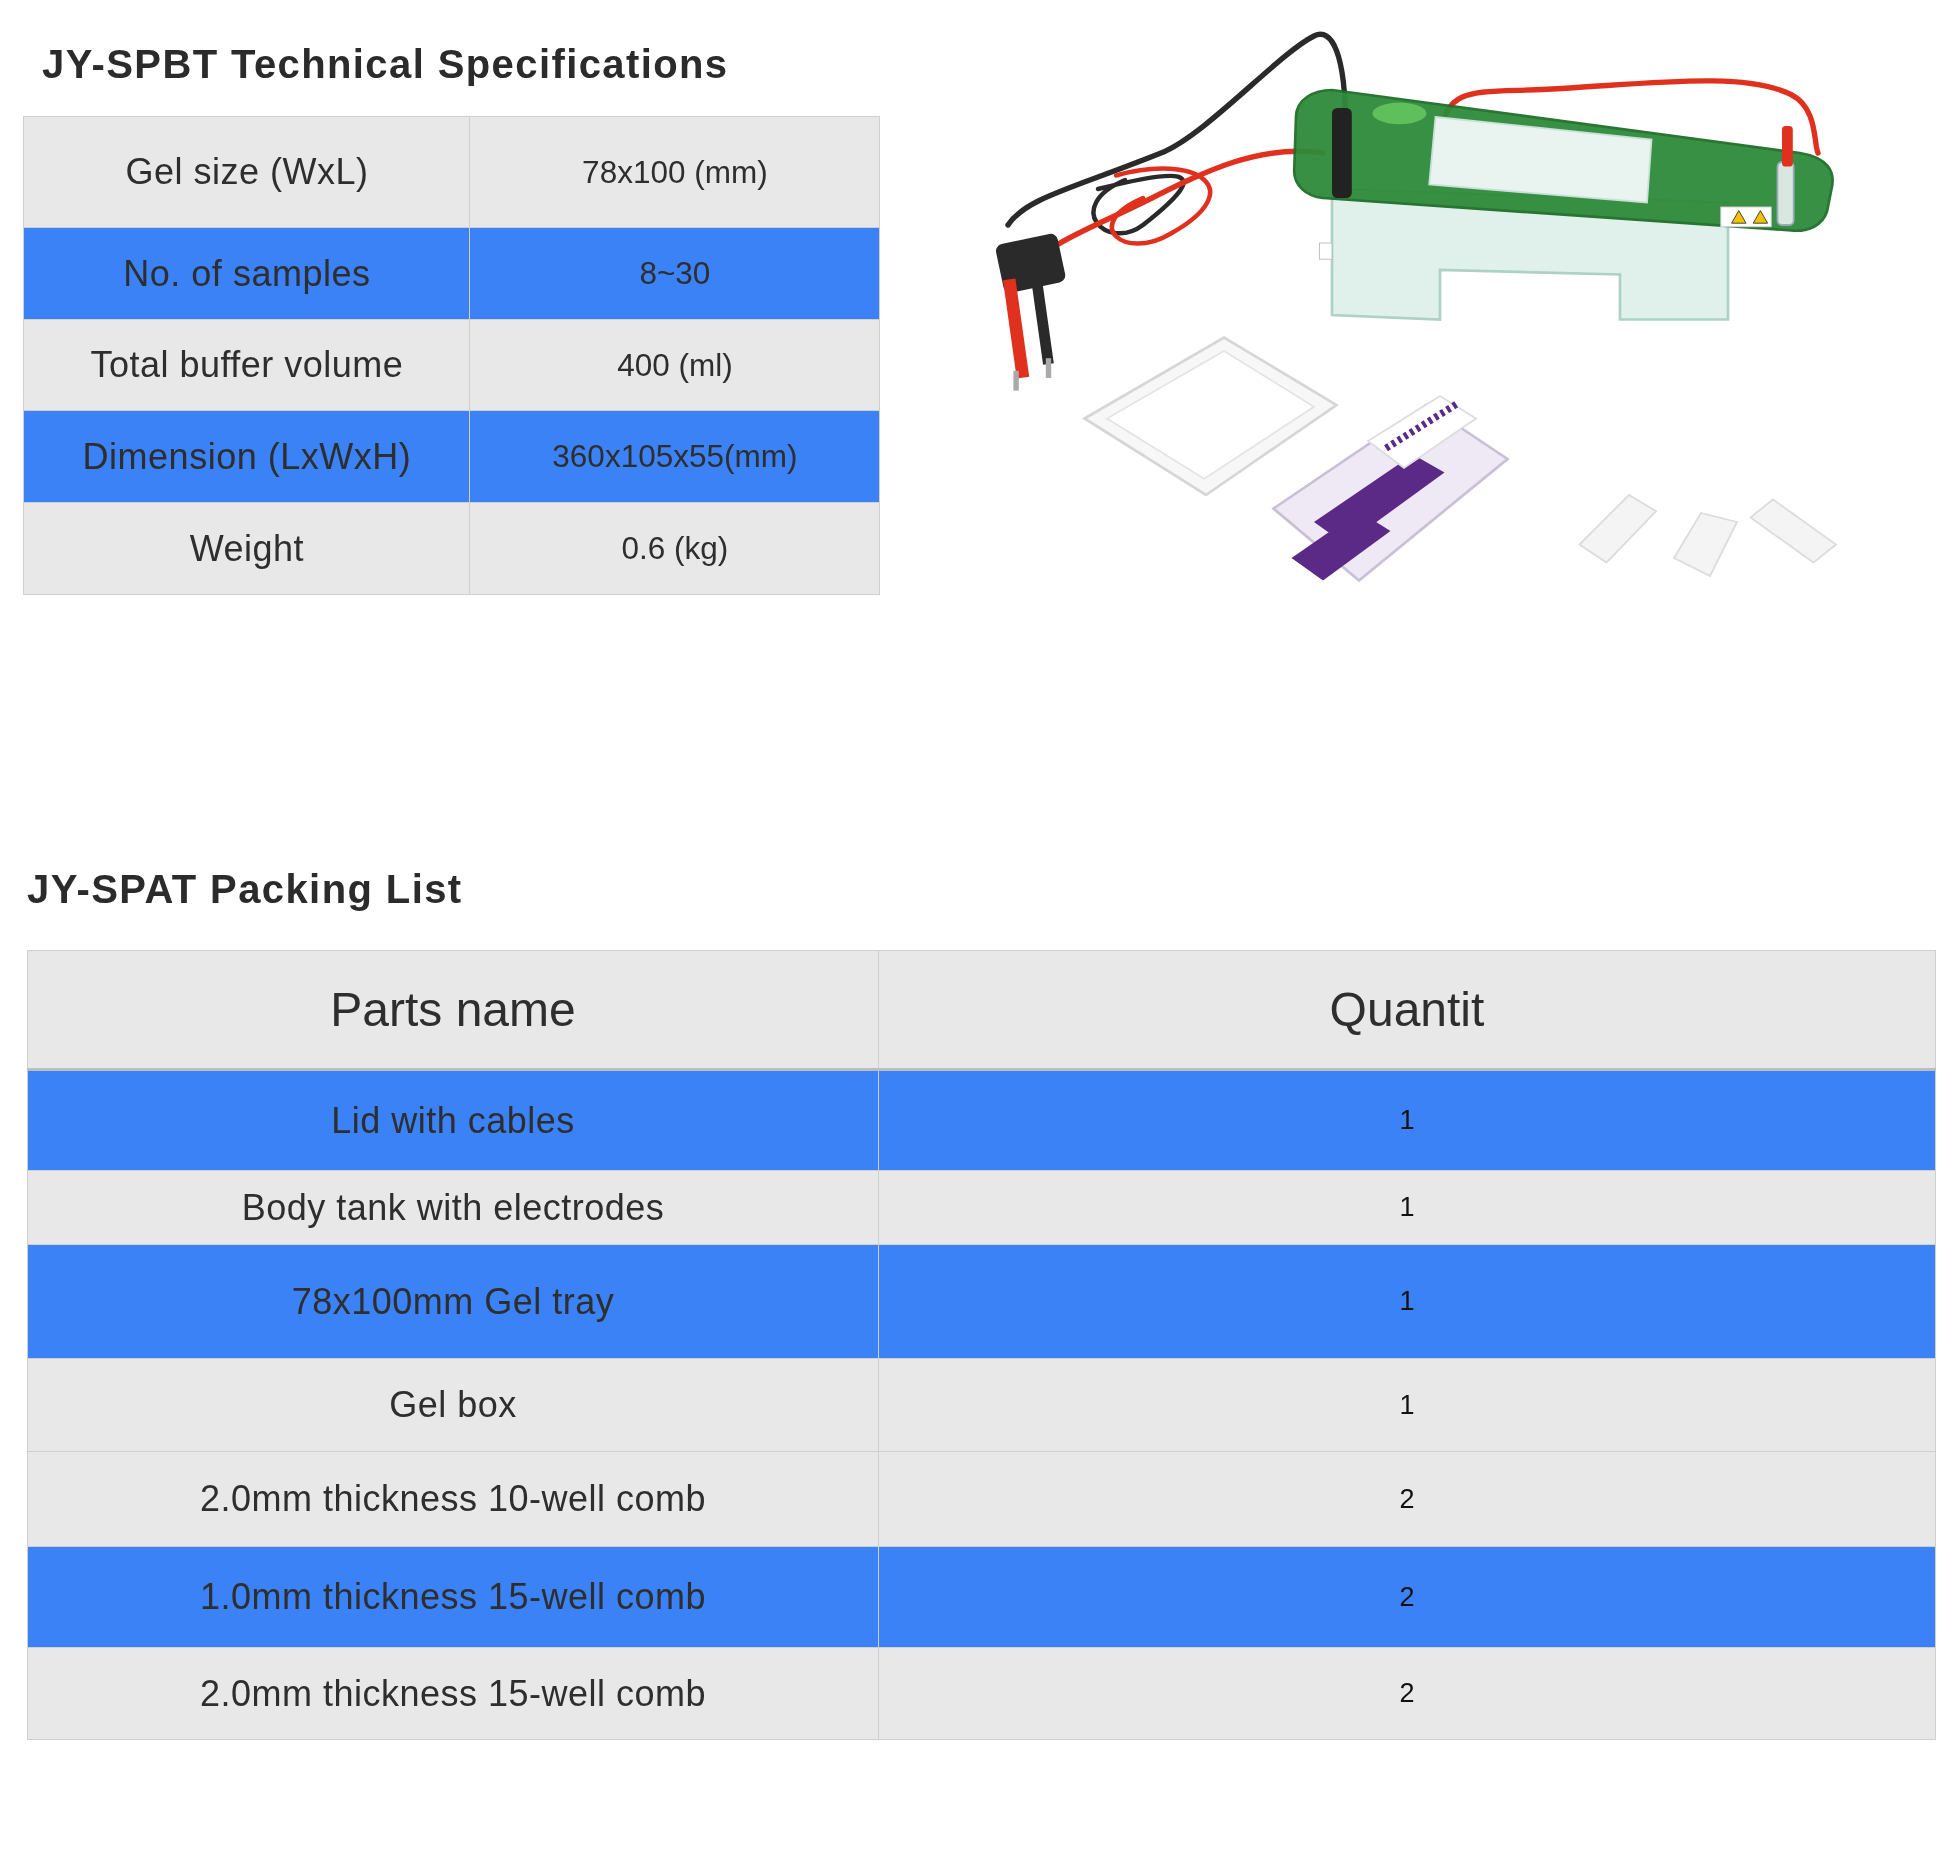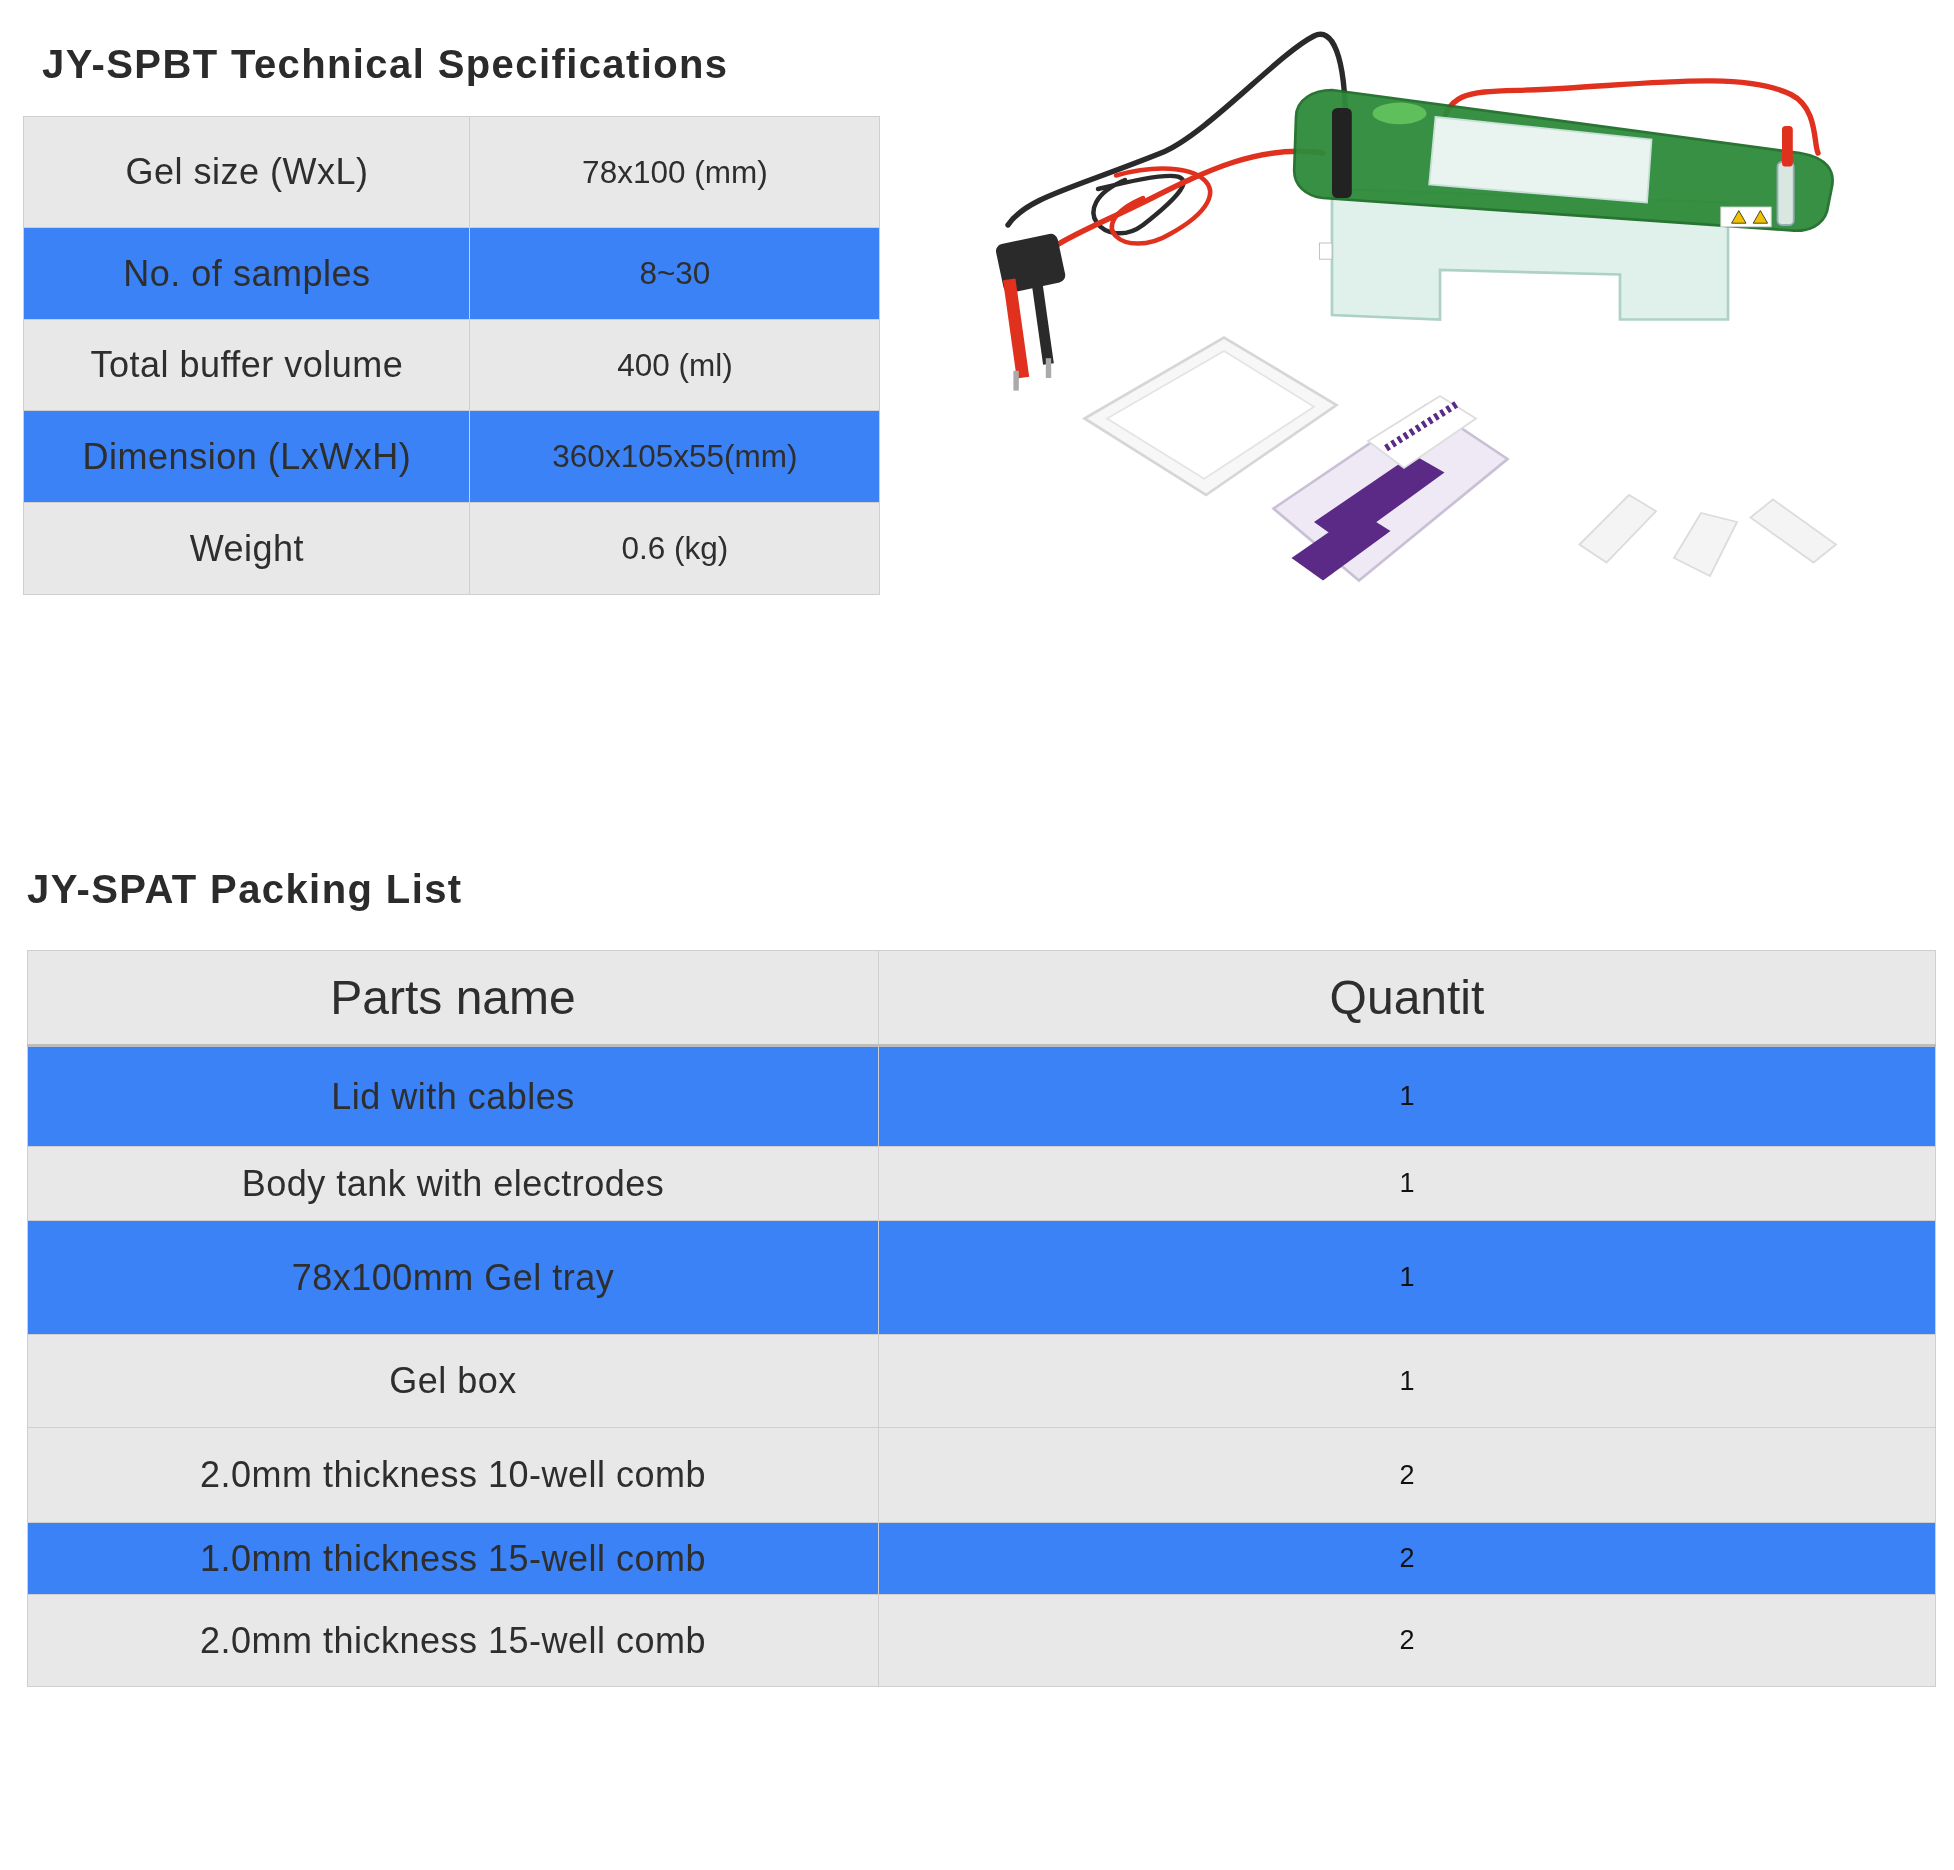--- a/index.html
+++ b/index.html
@@ -4,21 +4,21 @@
   <style>
     html, body { margin: 0; padding: 0; background: #ffffff; }
     body { width: 1954px; height: 1870px; position: relative; overflow: hidden;
            font-family: "Liberation Sans", sans-serif; color: #333333; }
     .section-title { position: absolute; margin: 0; font-weight: bold; font-size: 40px;
                      letter-spacing: 1.4px; color: #2b2b2b; line-height: 1; }
     #spec-title { left: 24px; top: 44px; margin-left: 18px; }
     #pack-title { left: 27px; top: 869px; }
 
     table { position: absolute; border-collapse: collapse; table-layout: fixed; }
-    td, th { border: 1.8px solid #cfcfcf; text-align: center; vertical-align: middle; padding: 0;
+    td, th { border: 1.8px solid #cfcfcf; text-align: center; vertical-align: middle; padding: 12px;
              font-weight: normal; }
     tr.shade td, tr.shade th { background: #e8e8e8; }
     tr.plain td { background: #3b82f6; }
 
     #spec-table { left: 23.4px; top: 116px; width: 856px; }
     #spec-table col.c1 { width: 446px; }
     #spec-table col.c2 { width: 410px; }
     #spec-table td.label { font-size: 36px; color: #2e2e2e; letter-spacing: 0.5px; }
     #spec-table td.value { font-size: 31.5px; color: #2e2e2e; }
 
@@ -145,21 +145,21 @@
       <td class="qty">1</td>
     </tr>
     <tr class="shade" style="height:93px">
       <td class="name">Gel box</td>
       <td class="qty">1</td>
     </tr>
     <tr class="shade" style="height:95px">
       <td class="name">2.0mm thickness 10-well comb</td>
       <td class="qty">2</td>
     </tr>
-    <tr class="plain" style="height:72px">
+    <tr class="plain" style="height:101px">
       <td class="name">1.0mm thickness 15-well comb</td>
       <td class="qty">2</td>
     </tr>
     <tr class="shade" style="height:92px">
       <td class="name">2.0mm thickness 15-well comb</td>
       <td class="qty">2</td>
     </tr>
   </tbody>
 </table>
 

